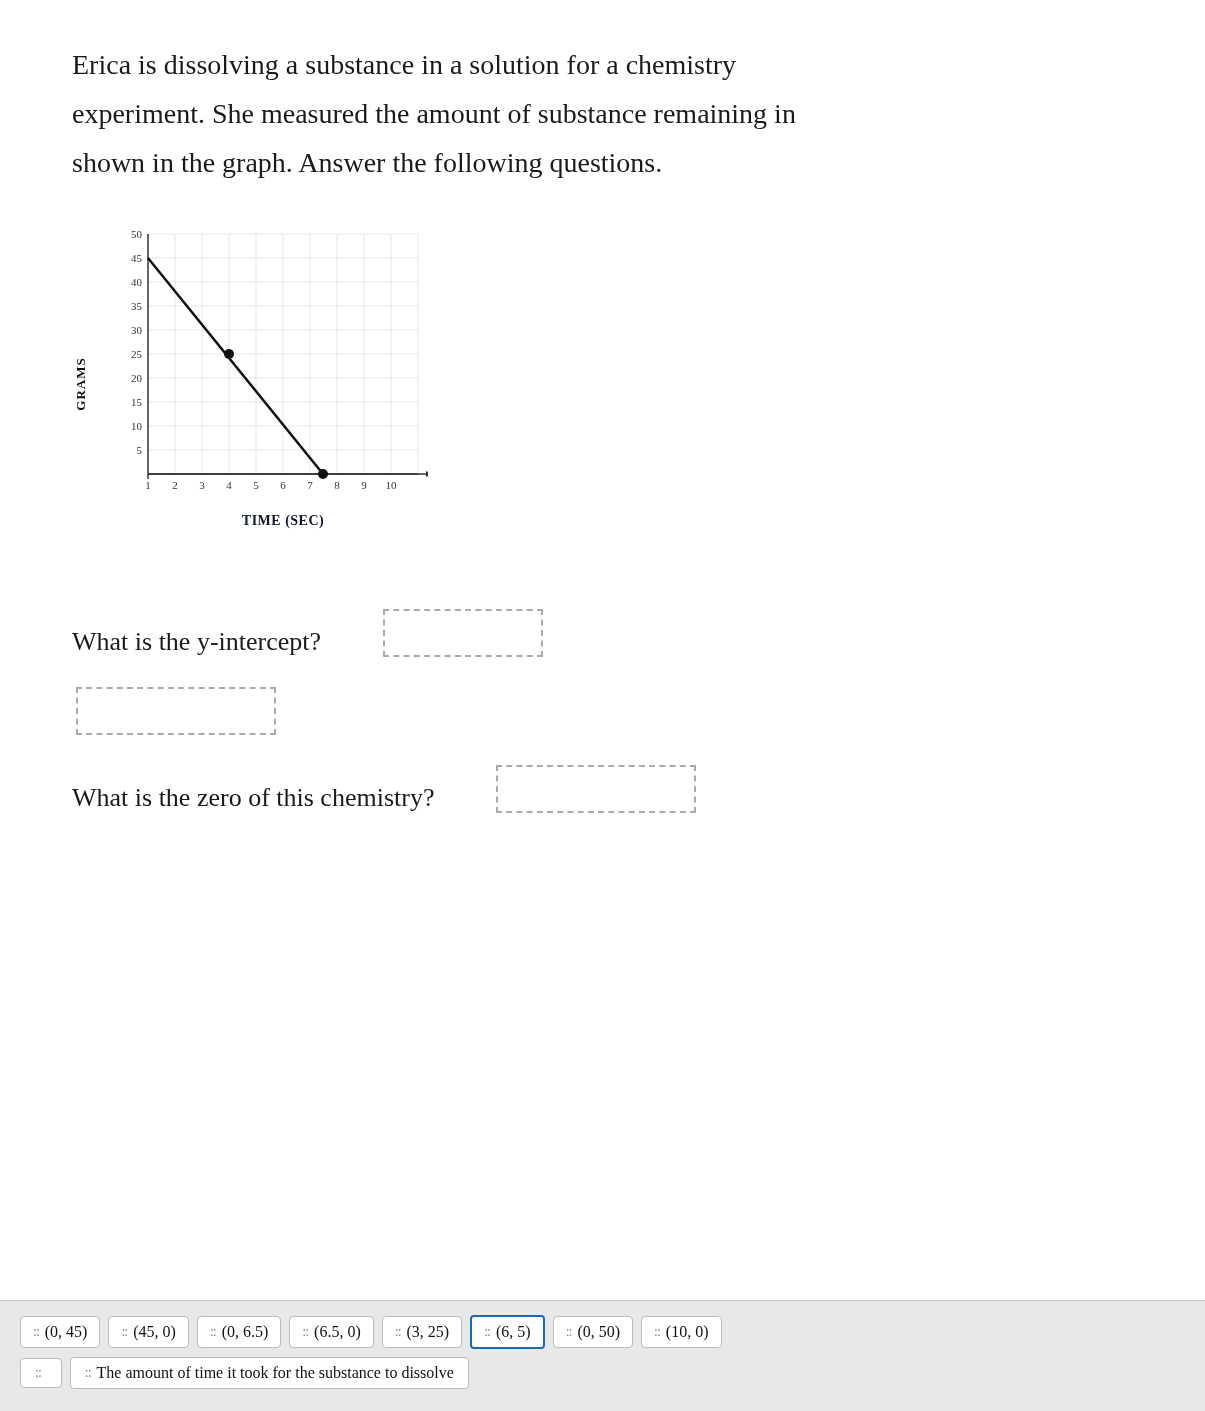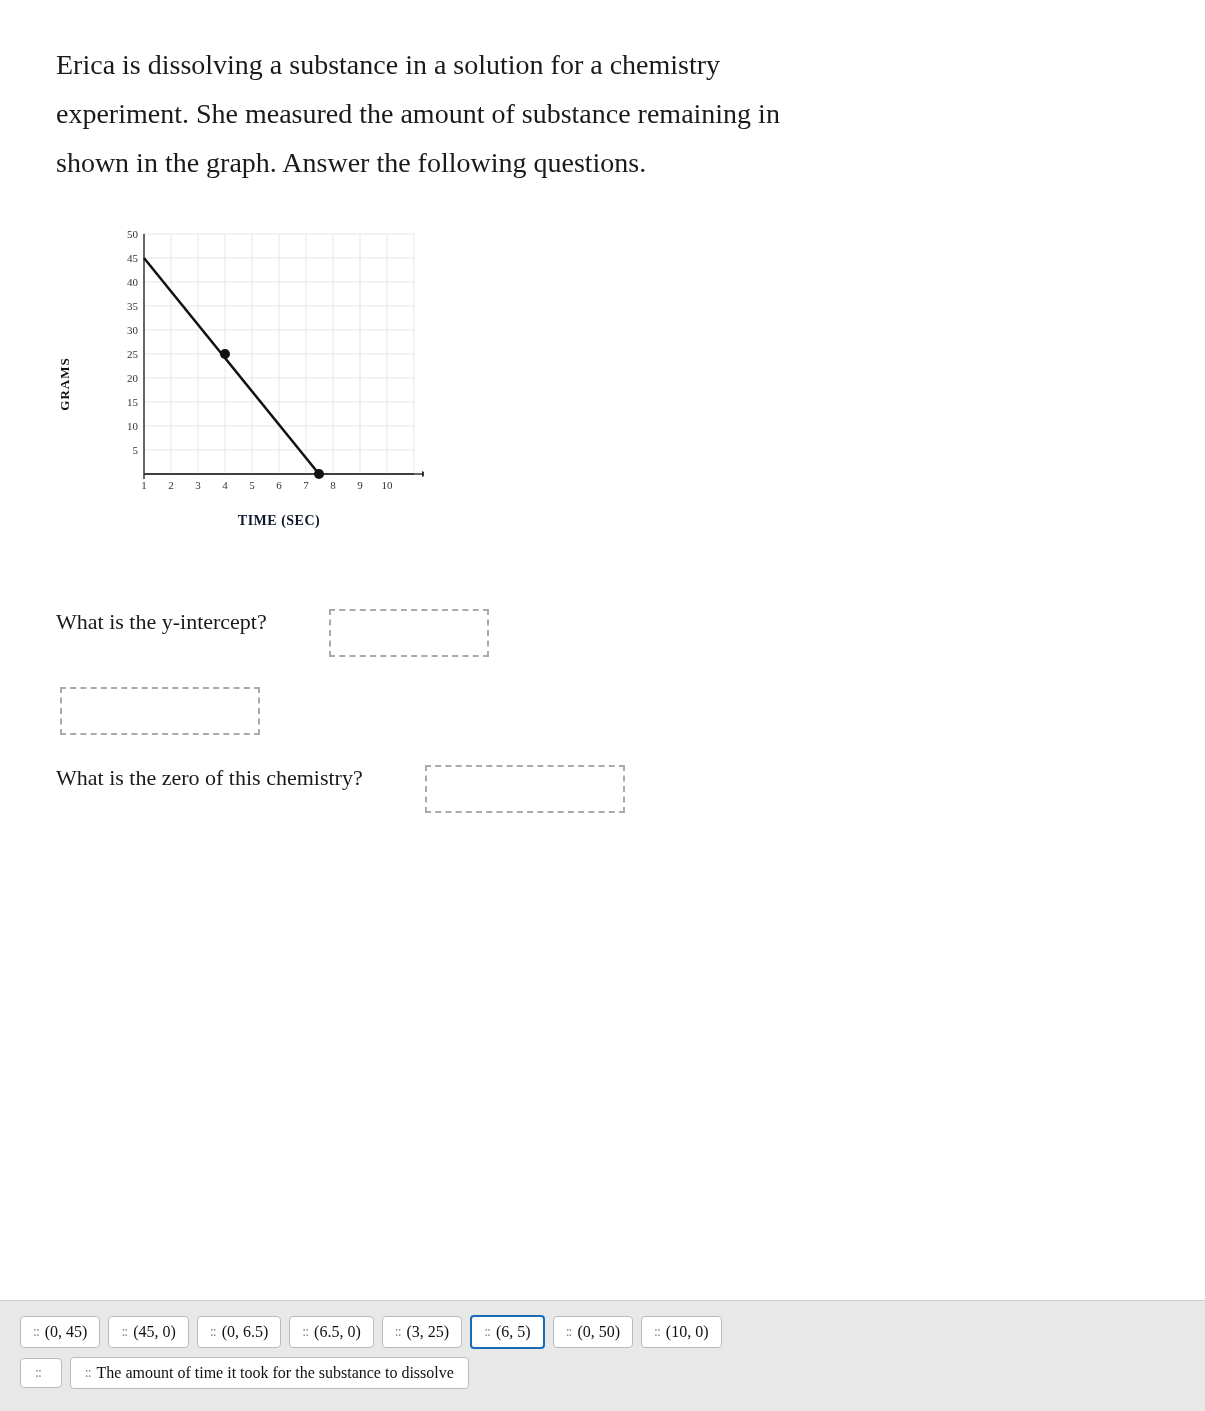--- a/index.html
+++ b/index.html
@@ -5,21 +5,21 @@
     * { box-sizing: border-box; margin: 0; padding: 0; }
     body {
       font-family: Georgia, 'Times New Roman', serif;
       background: #fff;
       width: 1205px;
       min-height: 1411px;
       overflow-x: hidden;
     }
 
     .main-content {
-      padding: 40px 48px 20px 56px;
+      padding: 40px 48px 20px 72px;
     }
 
     .problem-text {
       font-size: 28px;
       line-height: 1.75;
       color: #1a1a1a;
       margin-bottom: 32px;
     }
 
     .graph-container {
@@ -42,21 +42,21 @@
       transform: translateY(-50%) rotate(-90deg);
       font-size: 13px;
       font-weight: bold;
       letter-spacing: 1px;
       color: #111;
       white-space: nowrap;
     }
 
     .graph-area {
       position: absolute;
-      left: 48px;
+      left: 36px;
       top: 10px;
       width: 310px;
       height: 270px;
     }
 
     .x-axis-label {
       position: absolute;
       bottom: 0px;
       left: 50%;
       transform: translateX(-50%);
@@ -70,23 +70,23 @@
       position: absolute;
       top: 0; left: 0;
     }
 
     .questions-section {
       margin-top: 10px;
     }
 
     .question-row {
       display: flex;
-      align-items: flex-start;
+      align-items: flex-end;
       margin-bottom: 30px;
-      font-size: 22px;
+      font-size: 26px;
       color: #1a1a1a;
       gap: 48px;
     }
 
     .question-label {
       flex-shrink: 0;
       margin-right: 10px;
     }
 
     .answer-box {

